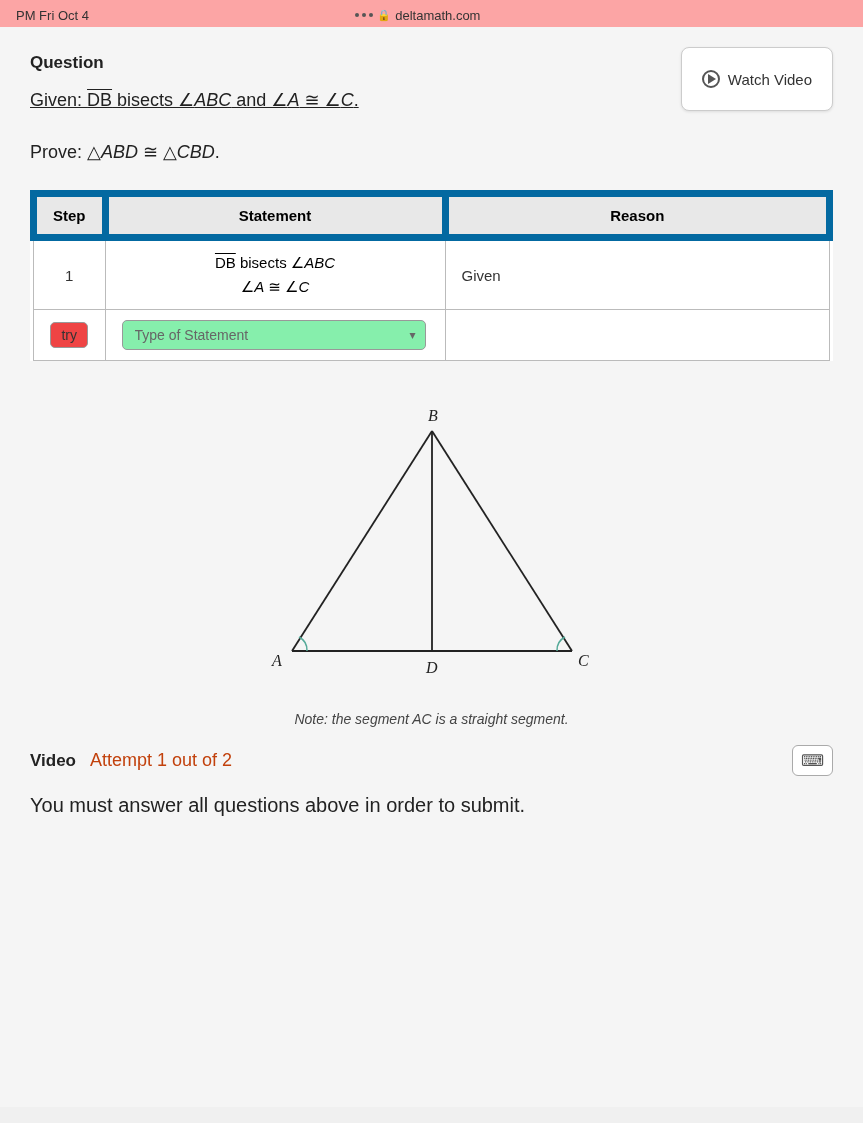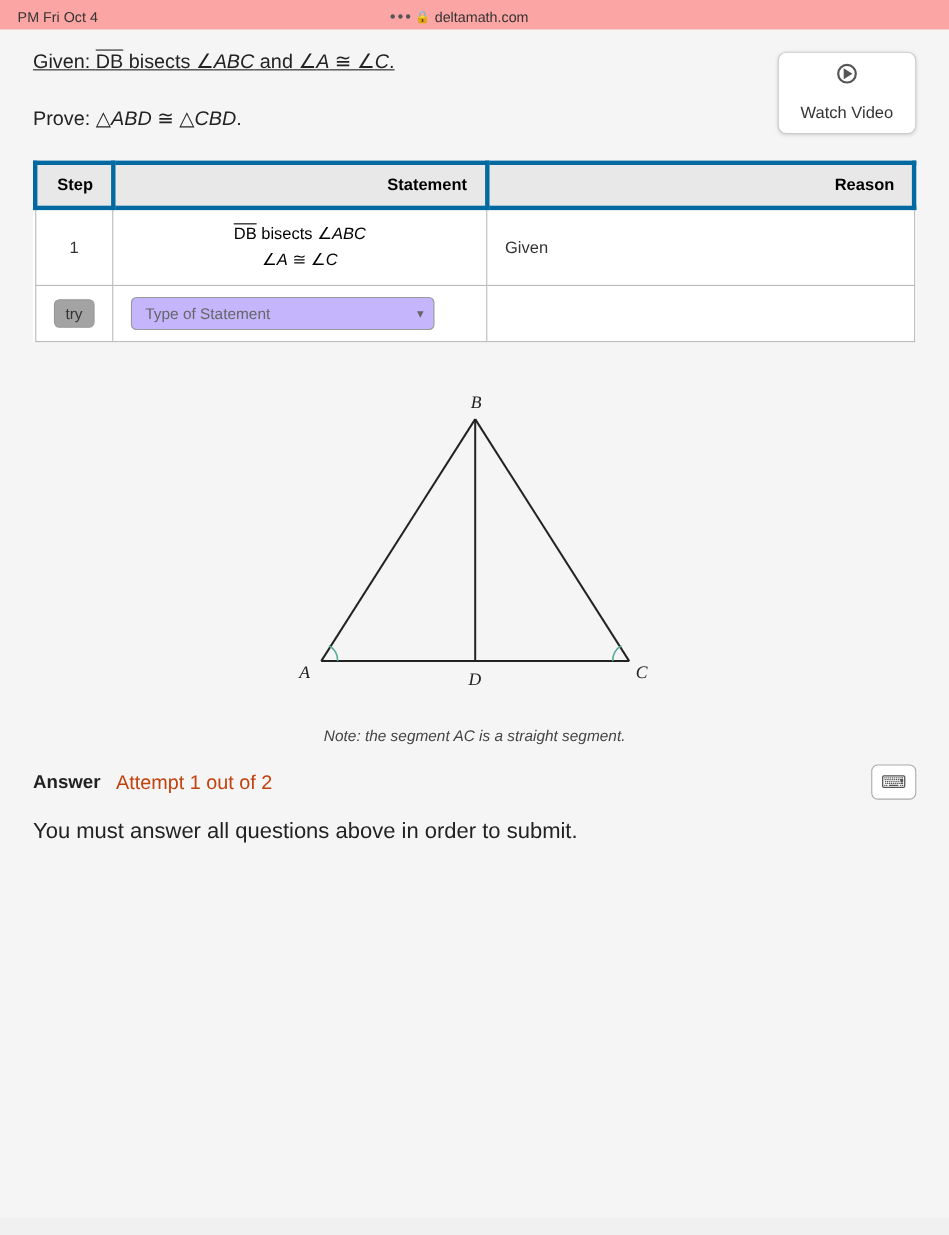--- a/index.html
+++ b/index.html
@@ -41,29 +41,28 @@
       min-height: 1080px;
       position: relative;
     }
     .watch-video-btn {
       position: absolute;
       top: 20px;
       right: 30px;
       background: white;
       border: 1.5px solid #ccc;
       border-radius: 8px;
-      padding: 10px 20px;
+      padding: 22px 20px;
       font-size: 15px;
       color: #333;
       display: flex;
       align-items: center;
-      gap: 18px;
+      gap: 8px;
       cursor: pointer;
       box-shadow: 0 1px 3px rgba(0,0,0,0.1);
-      flex-direction: column;
     }
     .play-icon {
       width: 18px; height: 18px;
       border: 2px solid #555;
       border-radius: 50%;
       display: flex; align-items: center; justify-content: center;
     }
     .play-triangle {
       width: 0; height: 0;
       border-top: 5px solid transparent;
@@ -95,25 +94,25 @@
     .overline { text-decoration: overline; }
     .proof-table {
       width: 100%;
       border-collapse: collapse;
       border: 1px solid #bbb;
       background: white;
       margin-bottom: 18px;
     }
     .proof-table th {
       background: #e8e8e8;
-      border: 4px solid #0369a1;
+      border: 7px solid #0369a1;
       padding: 10px 16px;
       font-size: 15px;
       font-weight: 600;
-      text-align: right;
+      text-align: center;
     }
     .proof-table td {
       border: 1px solid #bbb;
       padding: 10px 16px;
       font-size: 15px;
       vertical-align: middle;
     }
     .step-cell {
       width: 60px;
       text-align: center;
@@ -134,36 +133,36 @@
     .try-row td {
       padding: 10px 16px;
       border: 1px solid #bbb;
     }
     .try-area {
       display: flex;
       align-items: center;
       gap: 8px;
     }
     .try-btn {
-      background: #a3a3a3;
+      background: #ef4444;
       border: 1.5px solid #999;
       border-radius: 5px;
       padding: 4px 10px;
       font-size: 14px;
       color: #333;
       cursor: pointer;
     }
     .type-statement-dropdown {
       border: 1.5px solid #999;
       border-radius: 5px;
       padding: 6px 30px 6px 12px;
       font-size: 14px;
       color: #666;
-      background: #c4b5fd;
-      width: 276px;
+      background: #86efac;
+      width: 304px;
       appearance: none;
       cursor: pointer;
       position: relative;
     }
     .dropdown-wrapper {
       position: relative;
       display: inline-block;
     }
     .dropdown-arrow {
       position: absolute;
@@ -240,20 +239,21 @@
 
 <div class="main-content">
 
   <button class="watch-video-btn">
     <div class="play-icon">
       <div class="play-triangle"></div>
     </div>
     <span>Watch Video</span>
   </button>
 
+  <div class="question-label">Question</div>
 
   <div class="given-text">
     Given: <span class="overline">DB</span> bisects ∠<i>ABC</i> and ∠<i>A</i> ≅ ∠<i>C</i>.
   </div>
 
   <div class="prove-text">
     Prove: △<i>ABD</i> ≅ △<i>CBD</i>.
   </div>
 
   <table class="proof-table">
@@ -321,20 +321,20 @@
 
       <text x="346" y="285" font-size="16" font-family="serif" font-style="italic" fill="#222">C</text>
     </svg>
   </div>
 
   <div class="note-text">
     Note: the segment <i>AC</i> is a straight segment.
   </div>
 
   <div class="answer-section">
-    <span class="answer-label">Answer</span>
+    <span class="answer-label">Video</span>
     <span class="attempt-label">Attempt 1 out of 2</span>
     <button class="keyboard-icon" title="Keyboard">⌨</button>
   </div>
 
   <div class="submit-text">You must answer all questions above in order to submit.</div>
 
 </div>
 
 </body></html>

